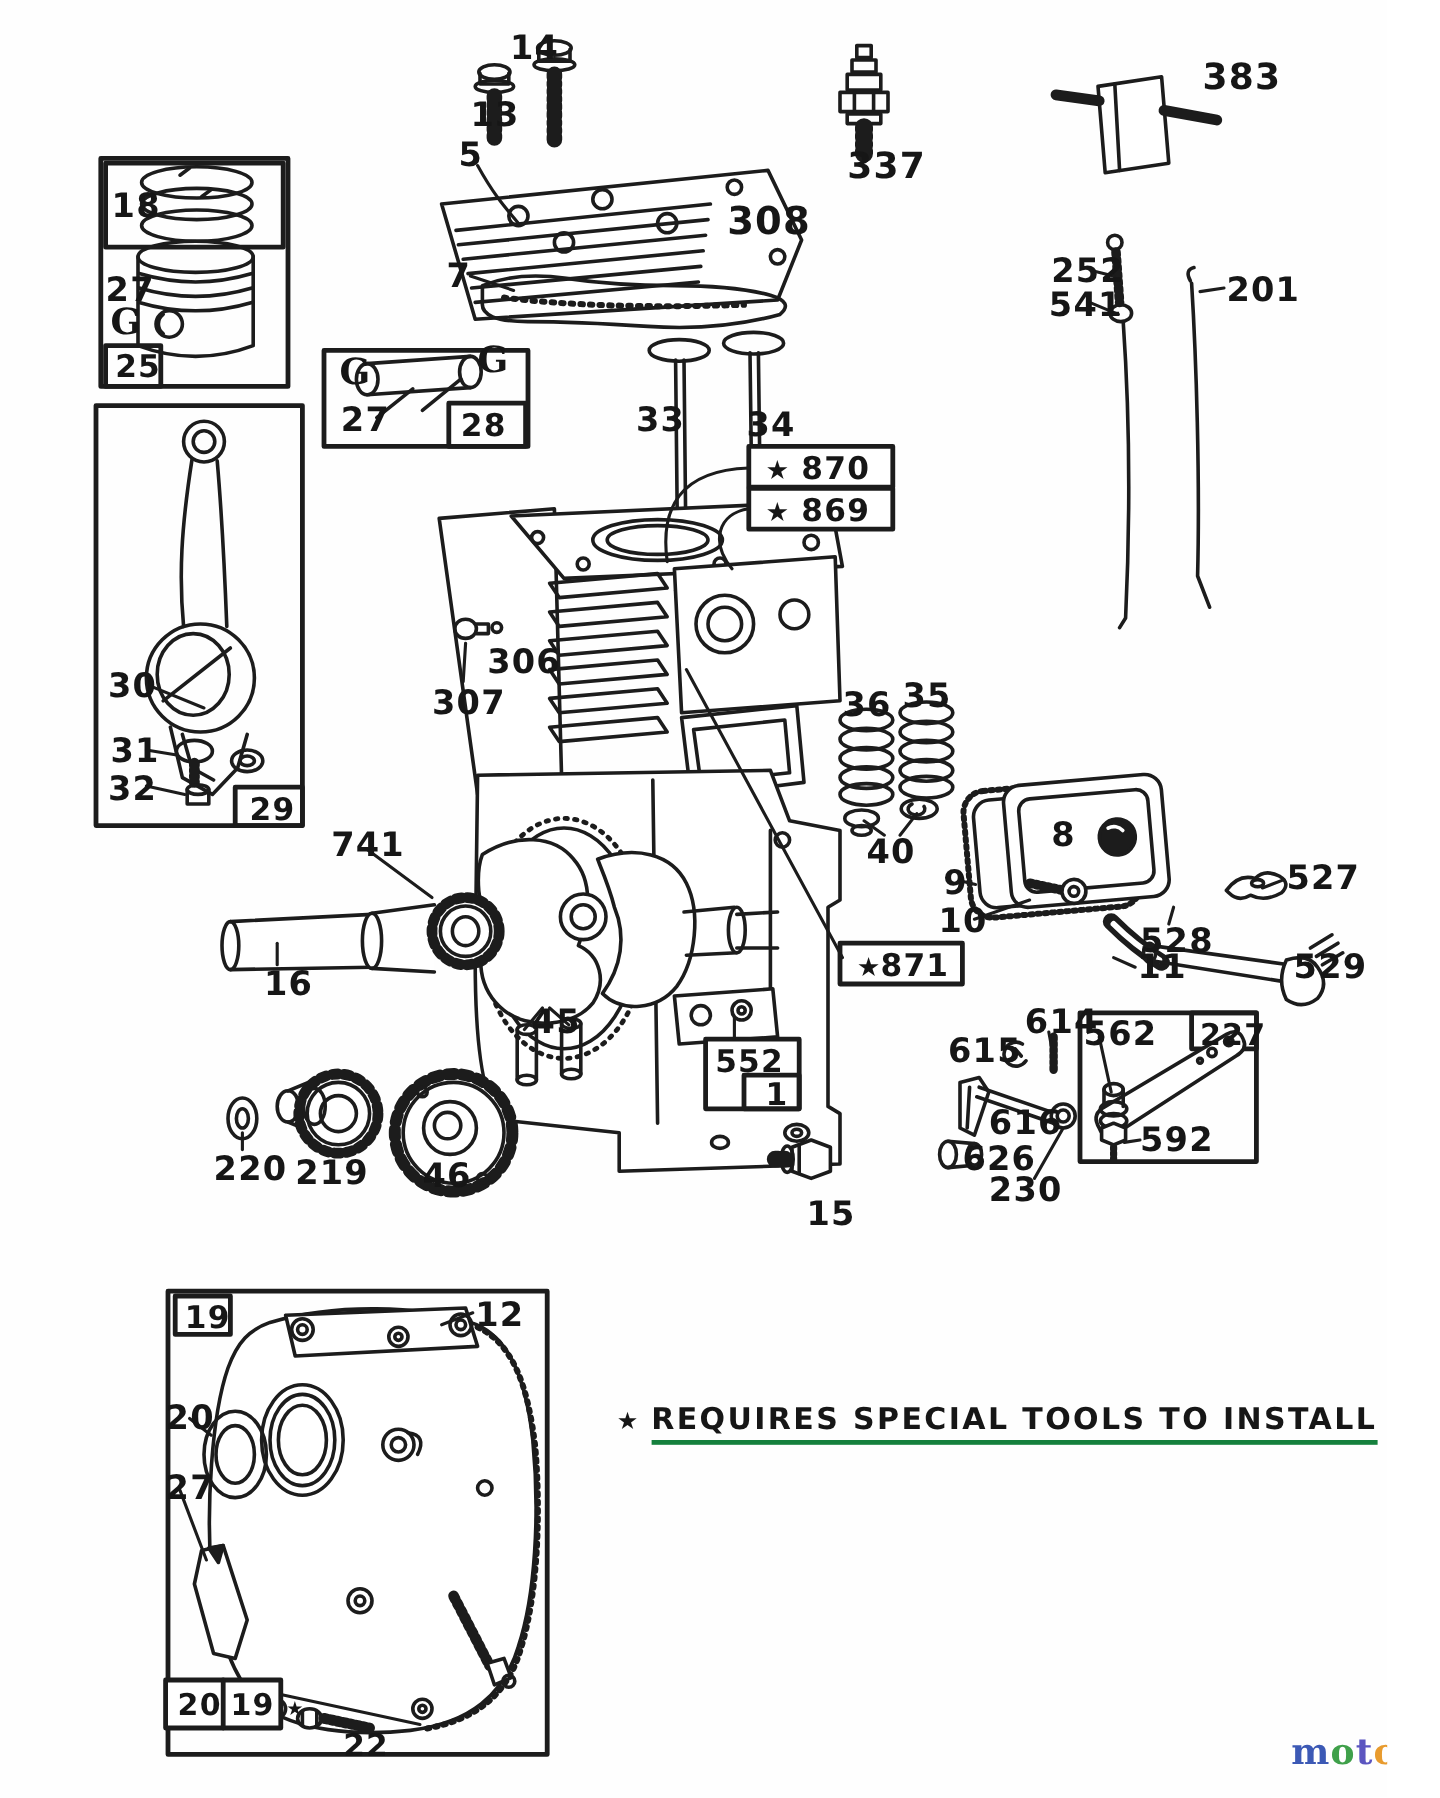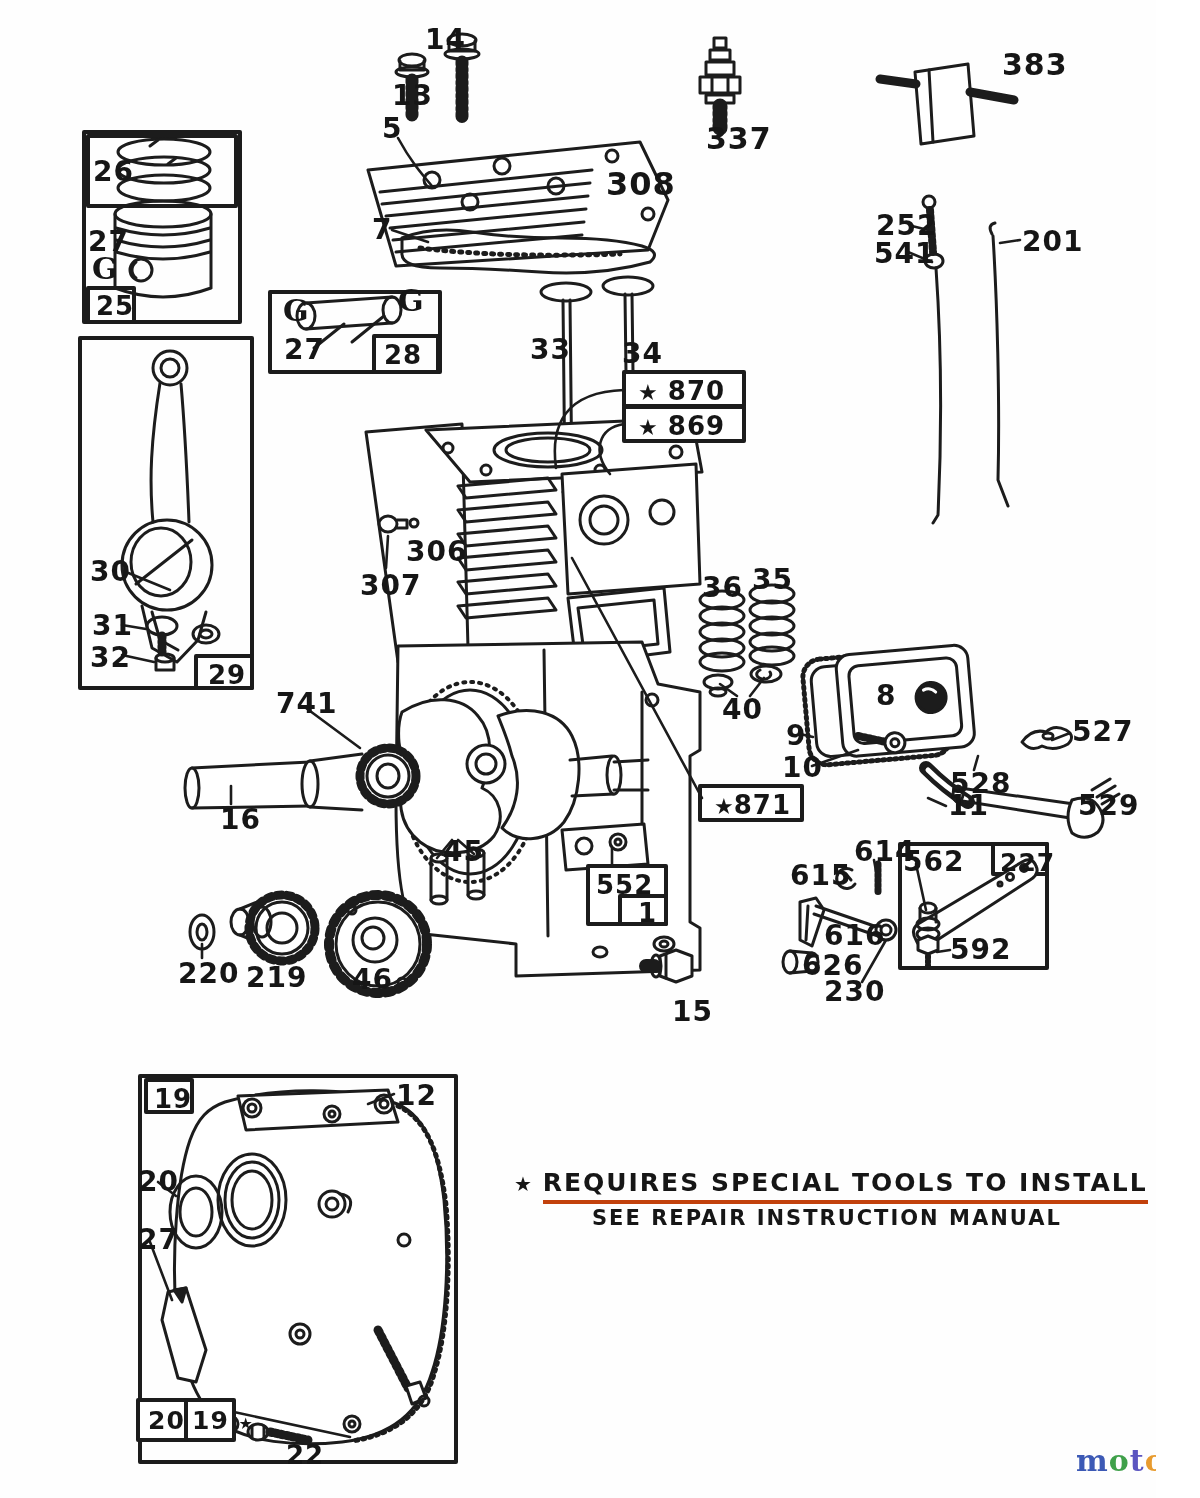--- a/index.html
+++ b/index.html
@@ -7,21 +7,21 @@
          font-family:"DejaVu Sans", sans-serif;color:#161616;}
   .stage svg{position:absolute;left:0;top:0;}
   .num{position:absolute;font:700 28px/1 "DejaVu Sans",sans-serif;color:#161616;letter-spacing:1px;white-space:nowrap;}
   .sz30{font-size:30px}.sz32{font-size:32px}.sz34{font-size:28px}.sz26{font-size:26px}.sz25{font-size:25px}
   .gly{position:absolute;font:700 30px/1 "DejaVu Serif",serif;color:#161616;}
   .star{font-size:22px;letter-spacing:0;}
   .note-box{position:absolute;left:686px;top:1132px;width:192px;height:34px;border:4px solid #161616;
             display:flex;align-items:center;justify-content:center;font:700 23px "DejaVu Sans",sans-serif;
             letter-spacing:1px;background:#fff;}
   .note-req{position:absolute;left:514px;top:1168px;font:700 25px/1.2 "DejaVu Sans",sans-serif;letter-spacing:2px;}
-  .note-req .ul{border-bottom:4px solid #c2410c;padding-bottom:3px;}
+  .note-req .ul{border-bottom:4px solid #15803d;padding-bottom:3px;}
   .note-see{position:absolute;left:592px;top:1206px;font:700 21px/1.2 "DejaVu Sans",sans-serif;letter-spacing:2px;}
   .wm{position:absolute;left:1076px;top:1446px;font:700 30px/1 "DejaVu Serif",serif;letter-spacing:1px;cursor:pointer;}
 </style>
 </head>
 <body>
 
 <div class="stage">
 
 <svg width="1200" height="1498" viewBox="0 0 1200 1498">
   <g stroke="#1c1c1c" stroke-width="3" fill="none" stroke-linecap="round" stroke-linejoin="round">
@@ -388,21 +388,21 @@
   <div class="num" style="left:392px;top:82px">13</div>
   <div class="num" style="left:382px;top:115px">5</div>
   <div class="num sz32" style="left:606px;top:168px">308</div>
   <div class="num" style="left:372px;top:216px">7</div>
   <div class="num sz30" style="left:706px;top:124px">337</div>
   <div class="num sz30" style="left:1002px;top:50px">383</div>
   <div class="num" style="left:876px;top:212px">252</div>
   <div class="num" style="left:874px;top:240px">541</div>
   <div class="num" style="left:1022px;top:228px">201</div>
 
-  <div class="num" style="left:93px;top:158px">26</div>
+  <div class="num" style="left:93px;top:158px">18</div>
   <div class="num" style="left:88px;top:228px">27</div>
   <div class="gly" style="left:92px;top:254px">G</div>
   <div class="num sz26" style="left:96px;top:293px">25</div>
 
   <div class="gly" style="left:283px;top:296px">G</div>
   <div class="gly" style="left:398px;top:286px">G</div>
   <div class="num" style="left:284px;top:336px">27</div>
   <div class="num sz26" style="left:384px;top:342px">28</div>
 
   <div class="num" style="left:530px;top:336px">33</div>
@@ -456,18 +456,17 @@
   <div class="num" style="left:138px;top:1226px">27</div>
   <div class="num" style="left:396px;top:1082px">12</div>
   <div class="num sz25" style="left:148px;top:1408px">20</div>
   <div class="num sz25" style="left:192px;top:1408px"><span>19</span> <span class="star" style="font-size:16px">★</span></div>
   <div class="num sz26" style="left:286px;top:1442px">22</div>
 
   <div class="note-req">
     <span class="star" style="font-size:20px">★</span>
     <span class="ul">REQUIRES SPECIAL TOOLS TO INSTALL</span>
   </div>
-  <div class="note-see">SEE REPAIR INSTRUCTION MANUAL</div>
 
   <div class="wm">
     <span style="color:#3c59b5">m</span><span style="color:#3fa04a">o</span><span style="color:#5b55c0">t</span><span style="color:#e89b2e">o</span><span style="color:#3fa04a">r</span><span style="color:#d9482e">u</span>
   </div>
 </div>
 
 </body></html>

